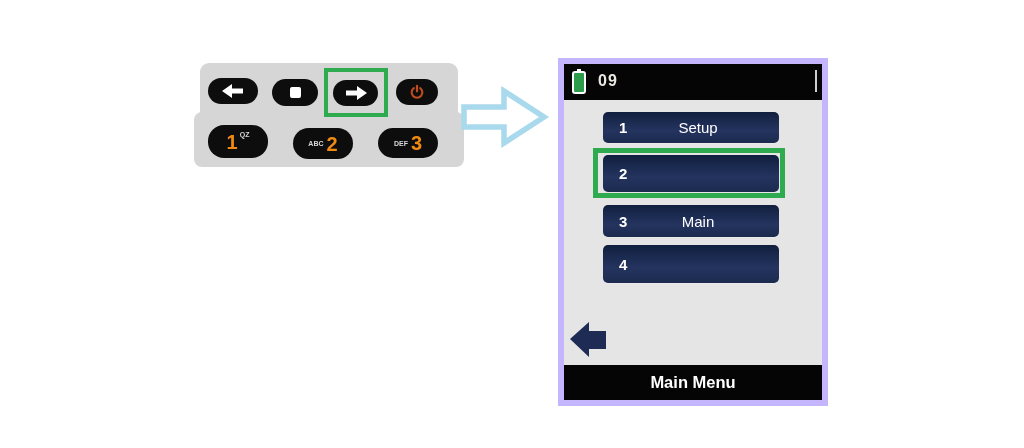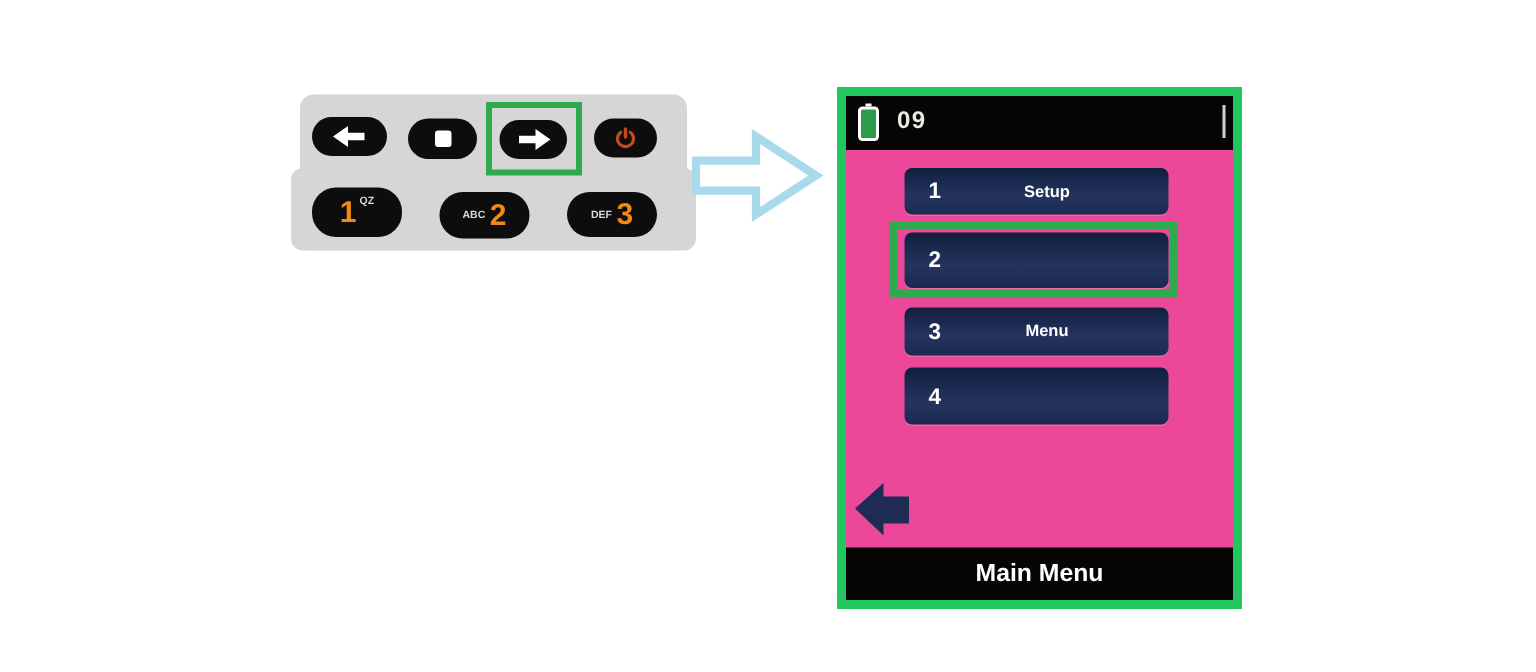--- a/index.html
+++ b/index.html
@@ -28,40 +28,40 @@
   .key-3 { left:178px; top:65px; width:60px; height:30px; }
   .digit { color:#f18a12; font-weight:bold; font-size:20px; line-height:1; }
   .letters-sup { color:#d8d8d8; font-size:7px; font-weight:bold; align-self:flex-start; margin-top:6px; }
   .letters-pre { color:#d8d8d8; font-size:7px; font-weight:bold; margin-right:1px; }
 
   
   .flow-arrow { position:absolute; left:458px; top:83px; width:92px; height:68px; }
 
   
   .screen { position:absolute; left:558px; top:58px; width:270px; height:348px;
-            background:#ec4899; border:6px solid #22c55e; }
+            background:#e5e5e5; border:6px solid #c4b5fd; }
   .scr-header { position:absolute; left:0; top:0; width:100%; height:36px; background:#050505; }
   .battery { position:absolute; left:8px; top:7px; width:14px; height:23px;
              border:2px solid #ffffff; border-radius:3px; background:#2d9b4c; }
   .battery::before { content:""; position:absolute; left:3px; top:-4px; width:4px; height:2px; background:#ffffff; }
   .scr-status { position:absolute; left:34px; top:8px; color:#ece9e2; font-size:16px;
                 font-weight:bold; letter-spacing:1px; }
   .scr-tick { position:absolute; right:5px; top:6px; width:2px; height:22px; background:#cfcfcf; }
 
   .menu-item { position:absolute; left:39px; width:176px; border-radius:5px;
                background:linear-gradient(180deg,#111f3e 0%, #24345f 60%, #1b2a4e 100%);
                display:flex; align-items:center; cursor:pointer;
                box-shadow:0 1px 0 rgba(255,255,255,0.18); }
   .mi-0 { top:48px;  height:31px; }
   .mi-1 { top:91px;  height:37px; }
   .mi-2 { top:141px; height:32px; }
   .mi-3 { top:181px; height:38px; }
   .mi-key { position:absolute; left:16px; color:#ffffff; font-weight:bold; font-size:15px; }
-  .mi-label { width:100%; text-align:center; color:#ffffff; font-weight:bold;
-              font-size:11px; padding-left:14px; }
+  .mi-label { width:100%; text-align:center; color:#ffffff; font-weight:normal;
+              font-size:15px; padding-left:14px; }
   .menu-hl { position:absolute; left:29px; top:84px; width:192px; height:50px;
              border:5px solid #2fab4f; pointer-events:none; }
 
   .back-arrow { position:absolute; left:6px; top:258px; }
   .scr-footer { position:absolute; left:0; bottom:0; width:100%; height:35px; background:#050505;
                 display:flex; align-items:center; justify-content:center; }
   .footer-title { color:#ffffff; font-weight:bold; font-size:16.5px; }
 </style>
 </head>
 <body>
@@ -133,21 +133,21 @@
       <span class="mi-label">Setup</span>
     </div>
 
     <div class="menu-item mi-1">
       <span class="mi-key">2</span>
     </div>
     <div class="menu-hl"></div>
 
     <div class="menu-item mi-2">
       <span class="mi-key">3</span>
-      <span class="mi-label">Menu</span>
+      <span class="mi-label">Main</span>
     </div>
 
     <div class="menu-item mi-3">
       <span class="mi-key">4</span>
     </div>
 
     <svg class="back-arrow" width="40" height="35" viewBox="0 0 40 35">
       <polygon points="0,17 19,0 19,9 36,9 36,27 19,27 19,35" fill="#1e2c55"></polygon>
     </svg>
 

